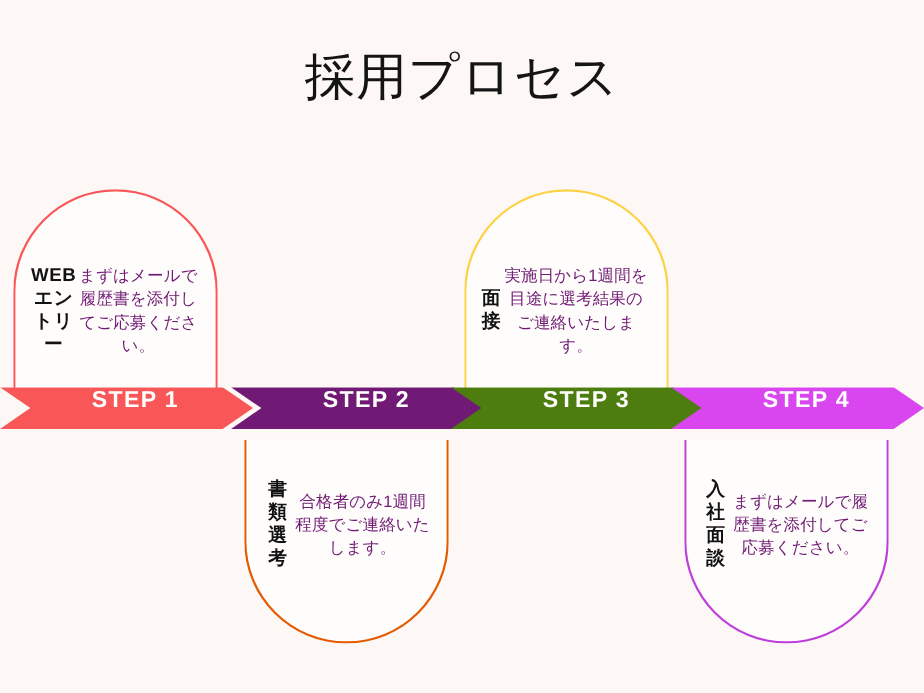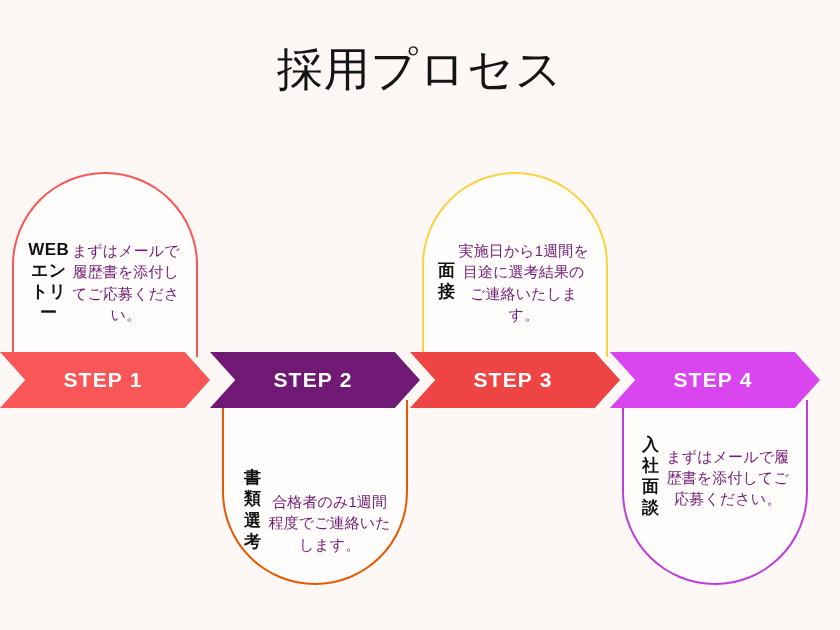--- a/index.html
+++ b/index.html
@@ -92,27 +92,28 @@
     font-size: 15px;
     color: #701a75;
     line-height: 1.42;
     letter-spacing: 0.1px;
   }
 
   
   .arrow {
     position: absolute;
     top: 352px;
-    height: 56px;
+    height: 38px;
     width: 210px;
     left: 0;
     display: flex;
-    align-items: center;
+    align-items: flex-start;
     justify-content: center;
     clip-path: polygon(0% 0%, 88% 0%, 100% 50%, 88% 100%, 0% 100%, 12% 50%);
+    padding-left: 20px;
   }
   .step-col.c0 .arrow {
     clip-path: polygon(0% 0%, 88% 0%, 100% 50%, 88% 100%, 0% 100%, 12% 50%);
   }
   .arrow-label {
     font-size: 21px;
     font-weight: bold;
     color: #ffffff;
     letter-spacing: 1.2px;
     transform: translateX(-2px);
@@ -127,34 +128,34 @@
     <div class="step-col c0">
       <div class="card top" style="border-color: rgb(249, 87, 87);">
         <div class="card-title">WEBエントリー</div>
         <div class="card-desc">まずはメールで履歴書を添付してご応募ください。</div>
       </div>
       <div class="arrow" style="background: rgb(249, 87, 87);">
         <span class="arrow-label">STEP 1</span>
       </div>
     </div>
     <div class="step-col c1">
-      <div class="card bottom" style="border-color: rgb(227, 90, 0); align-items: flex-end;">
+      <div class="card bottom" style="border-color: rgb(227, 90, 0);">
         <div class="card-title">書類選考</div>
         <div class="card-desc">合格者のみ1週間程度でご連絡いたします。</div>
       </div>
       <div class="arrow" style="background: #701a75;">
         <span class="arrow-label">STEP 2</span>
       </div>
     </div>
     <div class="step-col c2">
       <div class="card top" style="border-color: rgb(252, 210, 66);">
         <div class="card-title">面接</div>
         <div class="card-desc">実施日から1週間を目途に選考結果のご連絡いたします。</div>
       </div>
-      <div class="arrow" style="background: #ef4444;">
+      <div class="arrow" style="background: #4d7c0f;">
         <span class="arrow-label">STEP 3</span>
       </div>
     </div>
     <div class="step-col c3">
       <div class="card bottom" style="border-color: rgb(188, 63, 219);">
         <div class="card-title">入社面談</div>
         <div class="card-desc">まずはメールで履歴書を添付してご応募ください。</div>
       </div>
       <div class="arrow" style="background: #d946ef;">
         <span class="arrow-label">STEP 4</span>

